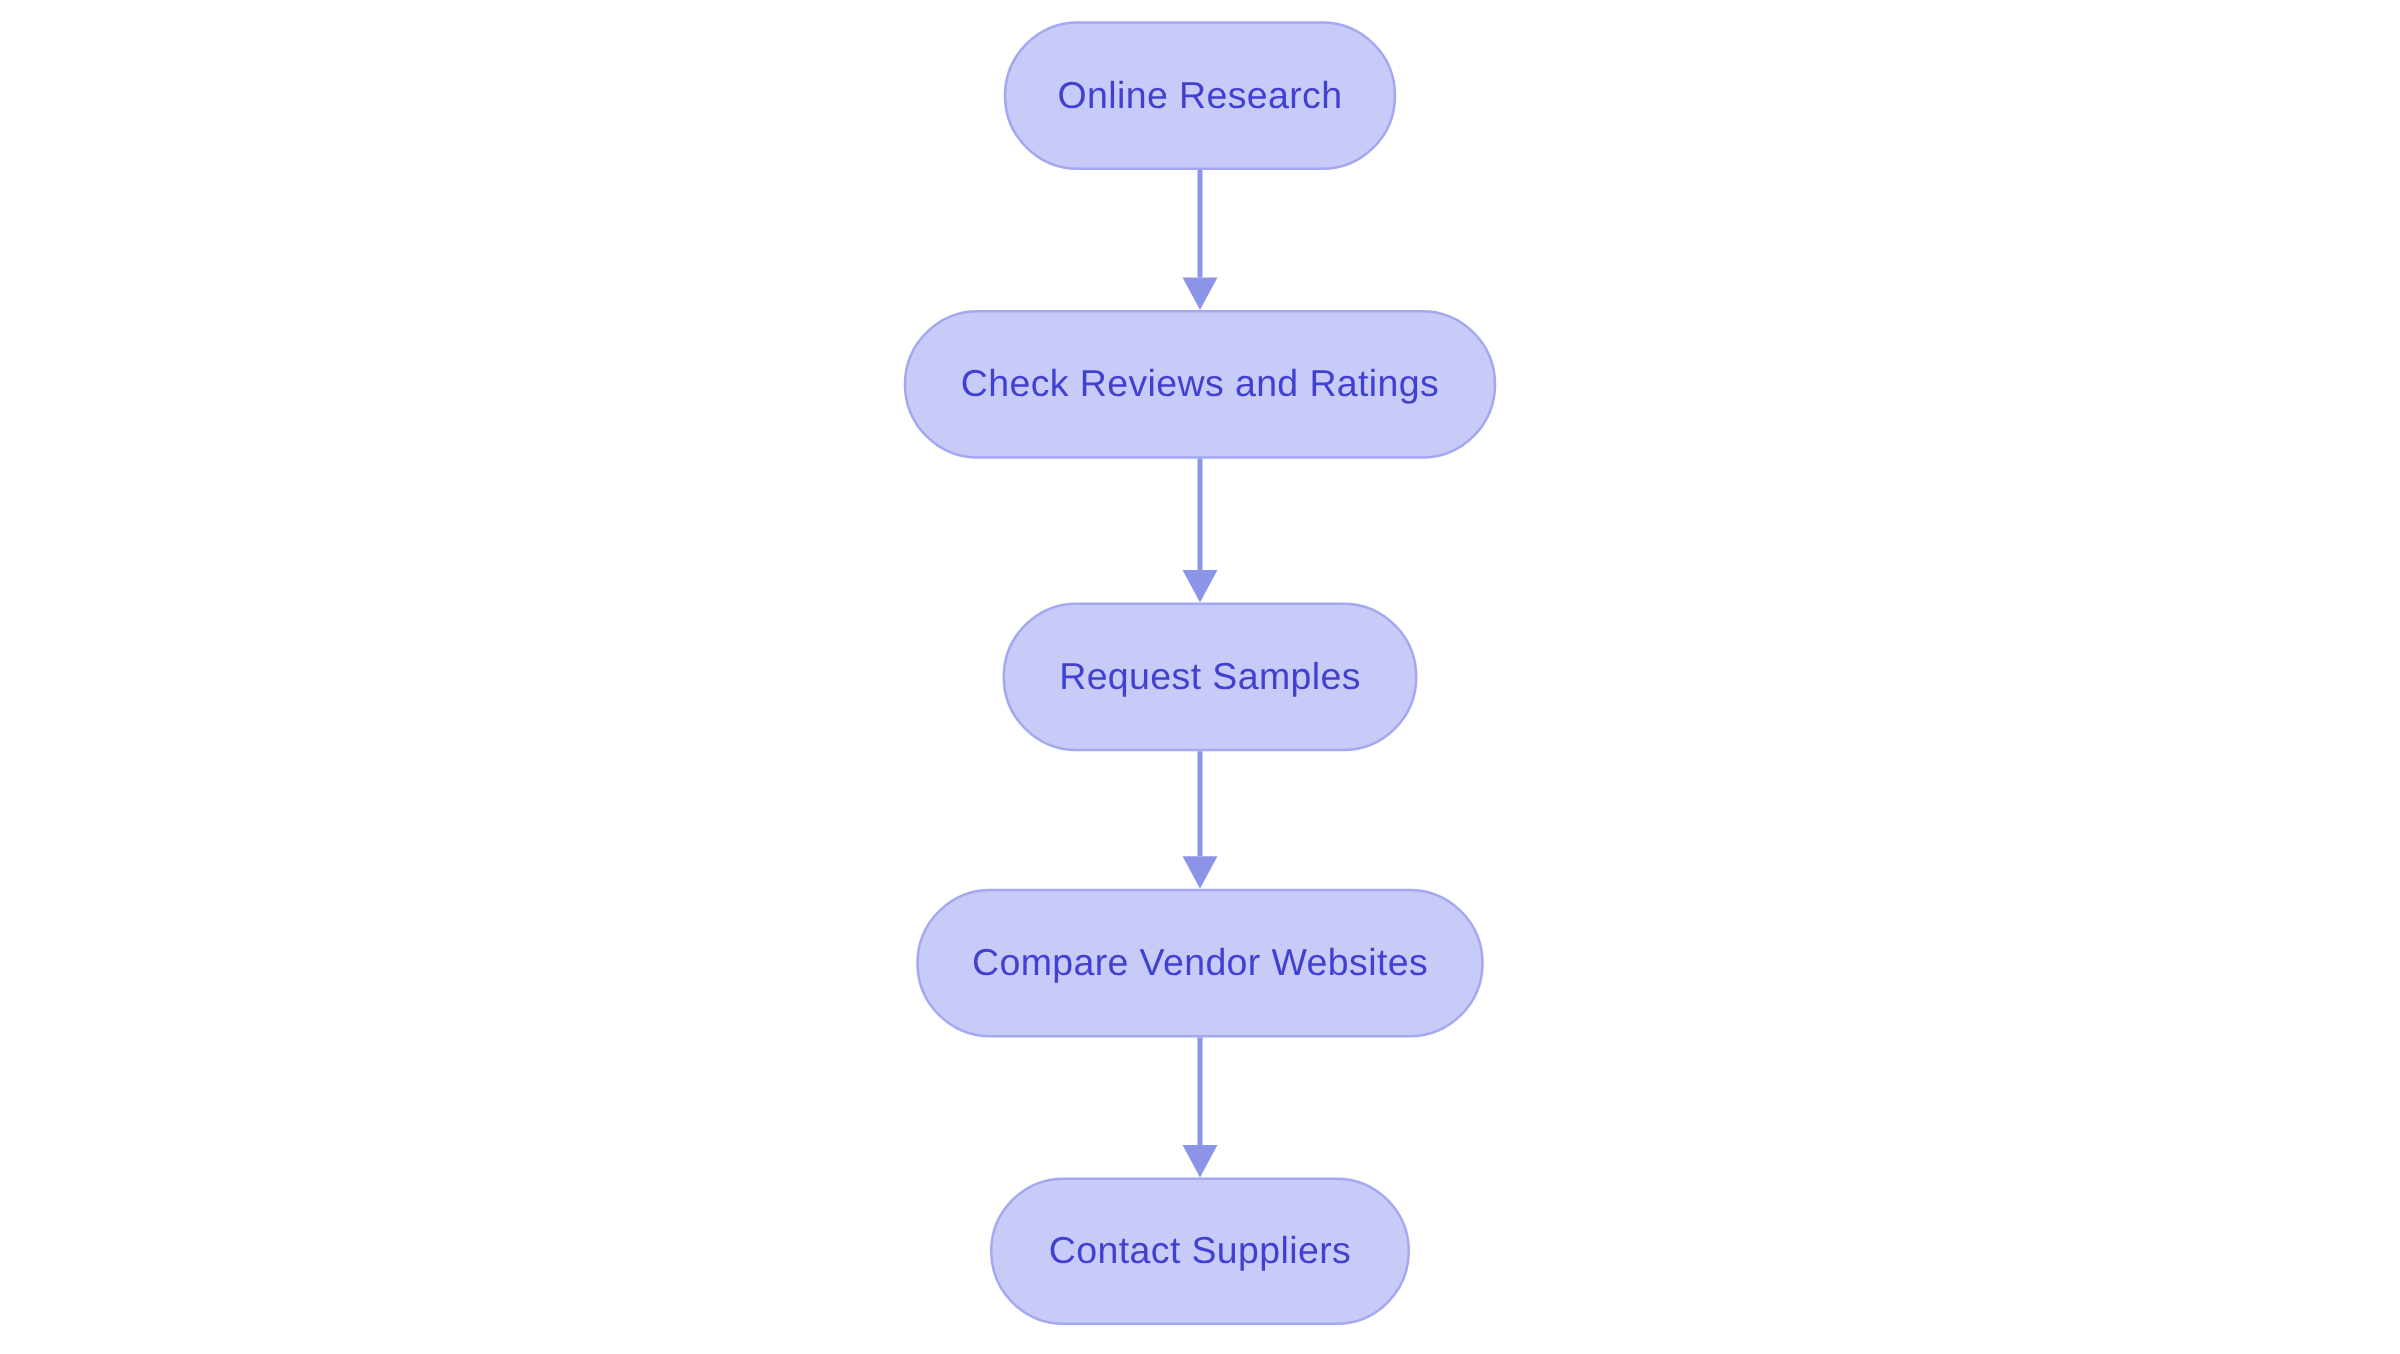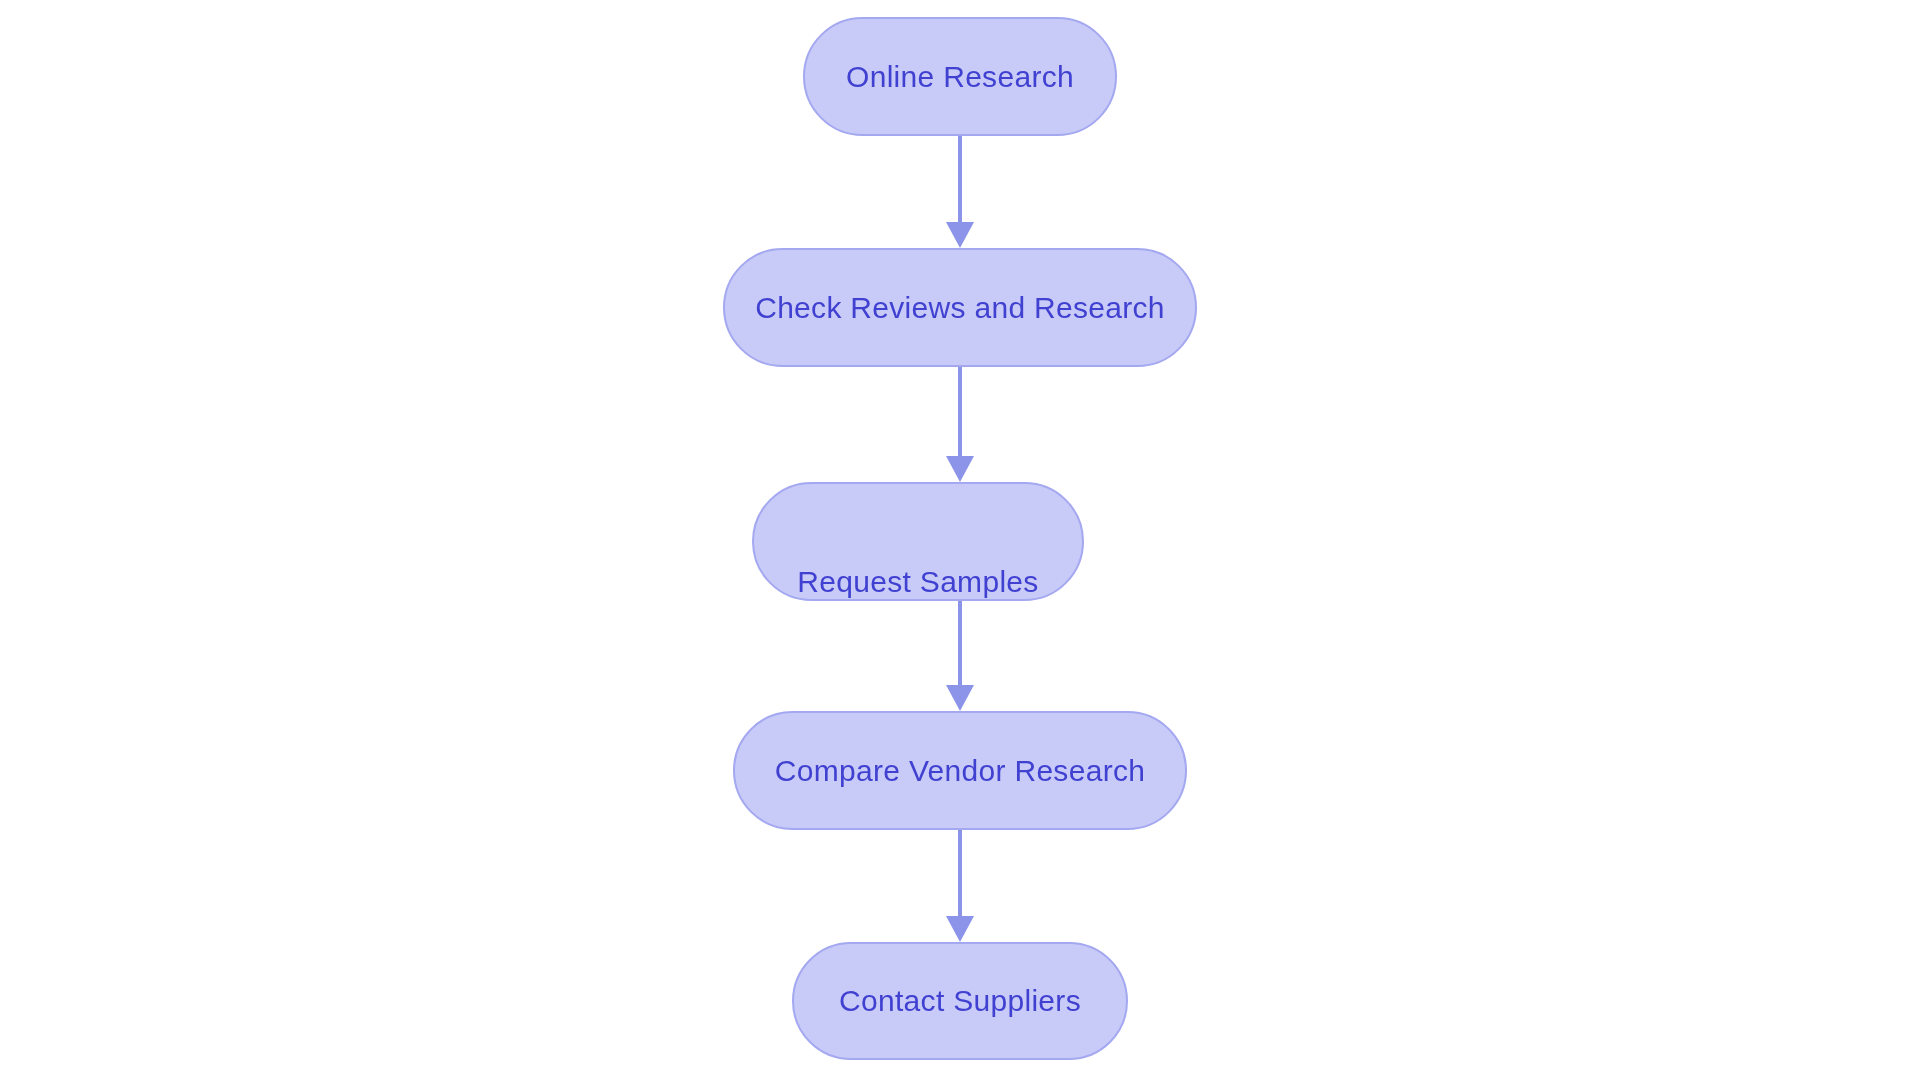--- a/index.html
+++ b/index.html
@@ -62,39 +62,39 @@
   <div class="flow-node" style="left:803px; top:17px; width:314px; height:119px;">
     <span class="node-label">Online Research</span>
   </div>
 
   <div class="flow-arrow" style="left:946px; top:136px; height:112px;">
     <div class="arrow-line"></div>
     <div class="arrow-head"></div>
   </div>
 
   <div class="flow-node" style="left:723px; top:248px; width:474px; height:119px;">
-    <span class="node-label">Check Reviews and Research</span>
+    <span class="node-label">Check Reviews and Ratings</span>
   </div>
 
   <div class="flow-arrow" style="left:946px; top:367px; height:115px;">
     <div class="arrow-line"></div>
     <div class="arrow-head"></div>
   </div>
 
-  <div class="flow-node" style="left:752px; top:482px; width:332px; height:119px;align-items:flex-end;">
+  <div class="flow-node" style="left:802px; top:482px; width:332px; height:119px;">
     <span class="node-label">Request Samples</span>
   </div>
 
   <div class="flow-arrow" style="left:946px; top:601px; height:110px;">
     <div class="arrow-line"></div>
     <div class="arrow-head"></div>
   </div>
 
   <div class="flow-node" style="left:733px; top:711px; width:454px; height:119px;">
-    <span class="node-label">Compare Vendor Research</span>
+    <span class="node-label">Compare Vendor Websites</span>
   </div>
 
   <div class="flow-arrow" style="left:946px; top:830px; height:112px;">
     <div class="arrow-line"></div>
     <div class="arrow-head"></div>
   </div>
 
   <div class="flow-node" style="left:792px; top:942px; width:336px; height:118px;justify-content:center;">
     <span class="node-label">Contact Suppliers</span>
   </div>

